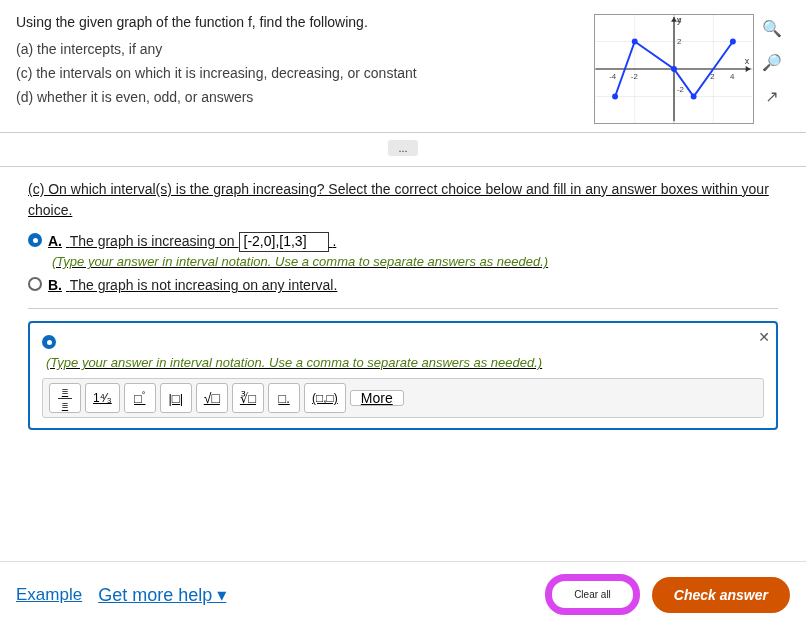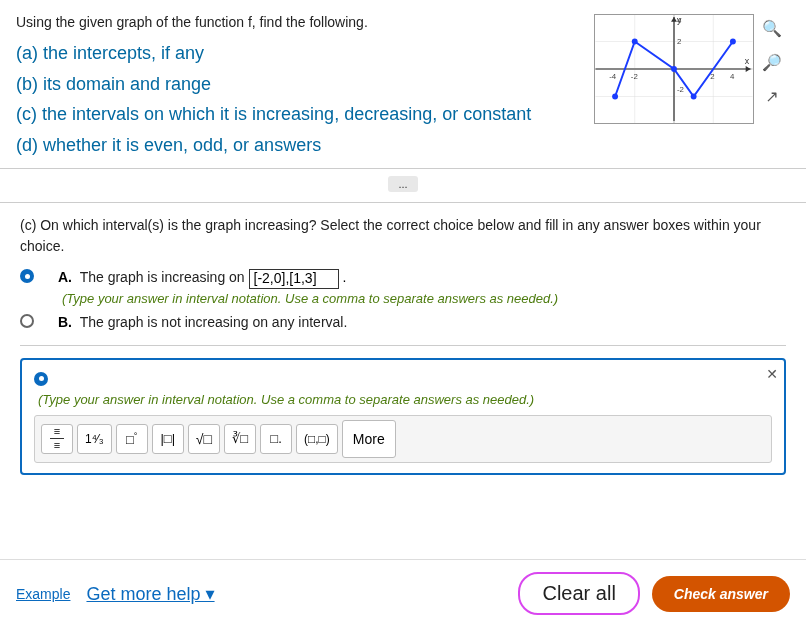--- a/index.html
+++ b/index.html
@@ -31,22 +31,22 @@
       margin-bottom: 8px;
     }
 
     .problem-list {
       list-style: none;
       padding-left: 0;
       line-height: 1.7;
     }
 
     .problem-list li {
-      font-size: 18px;
-      color: #0369a1;
+      font-size: 14px;
+      color: #404040;
     }
 
     .graph-area {
       display: flex;
       flex-direction: column;
       align-items: flex-end;
       gap: 6px;
       padding-right: 4px;
     }
 
@@ -93,35 +93,36 @@
       background: #e8e8e8;
       border: none;
       border-radius: 3px;
       padding: 2px 10px;
       font-size: 11px;
       cursor: pointer;
       color: #333;
     }
 
     .main-content {
-      padding: 12px 20px;
+      padding: 12px 28px;
+      text-decoration: underline;
     }
 
     .section-question {
       font-size: 14px;
       color: #222;
       margin-bottom: 10px;
       line-height: 1.5;
     }
 
     .choice-row {
       display: flex;
       align-items: flex-start;
       margin-bottom: 6px;
-      gap: 24px;
+      gap: 6px;
     }
 
     .radio-circle {
       width: 14px;
       height: 14px;
       border-radius: 50%;
       border: 2px solid #666;
       margin-top: 2px;
       flex-shrink: 0;
       display: flex;
@@ -212,21 +213,21 @@
       justify-content: center;
     }
 
     .tb-btn-more {
       background: #fff;
       border: 1px solid #bbb;
       border-radius: 3px;
       padding: 3px 10px;
       font-size: 14px;
       cursor: pointer;
-      height: 38px;
+      height: 16px;
       display: flex;
       align-items: center;
       justify-content: center;
     }
 
     .close-x {
       position: absolute;
       right: 6px;
       top: 6px;
       cursor: pointer;
@@ -243,39 +244,39 @@
       padding: 12px 16px;
       border-top: 1px solid #ddd;
       background: #fff;
       position: absolute;
       bottom: 0;
       left: 0;
       right: 0;
     }
 
     .example-link {
-      font-size: 14px;
+      font-size: 17px;
       color: #0a6abf;
       cursor: pointer;
       text-decoration: underline;
     }
 
     .get-help-link {
       font-size: 18px;
       color: #0a6abf;
       cursor: pointer;
       text-decoration: underline;
     }
 
     .clear-all-btn {
       background: #fff;
-      border: 2px solid #d946ef;
+      border: 7px solid #d946ef;
       border-radius: 20px;
       padding: 8px 22px;
-      font-size: 20px;
+      font-size: 10px;
       cursor: pointer;
       color: #222;
     }
 
     .check-answer-btn {
       background: #d35400;
       border: none;
       border-radius: 20px;
       padding: 10px 22px;
       font-size: 14px;
@@ -315,21 +316,20 @@
     }
   </style>
 </head>
 <body>
 
 <div class="top-section">
   <div class="problem-text">
     <p class="problem-title">Using the given graph of the function f, find the following.</p>
     <ul class="problem-list">
       <li>(a)  the intercepts, if any</li>
-      <li>(b)  its domain and range</li>
       <li>(c)  the intervals on which it is increasing, decreasing, or constant</li>
       <li>(d)  whether it is even, odd, or answers</li>
     </ul>
   </div>
 
   <div class="graph-area">
     <div style="display:flex; gap:4px; align-items:flex-start;">
       <div class="graph-container">
         <svg viewBox="0 0 160 110" xmlns="http://www.w3.org/2000/svg">
 

